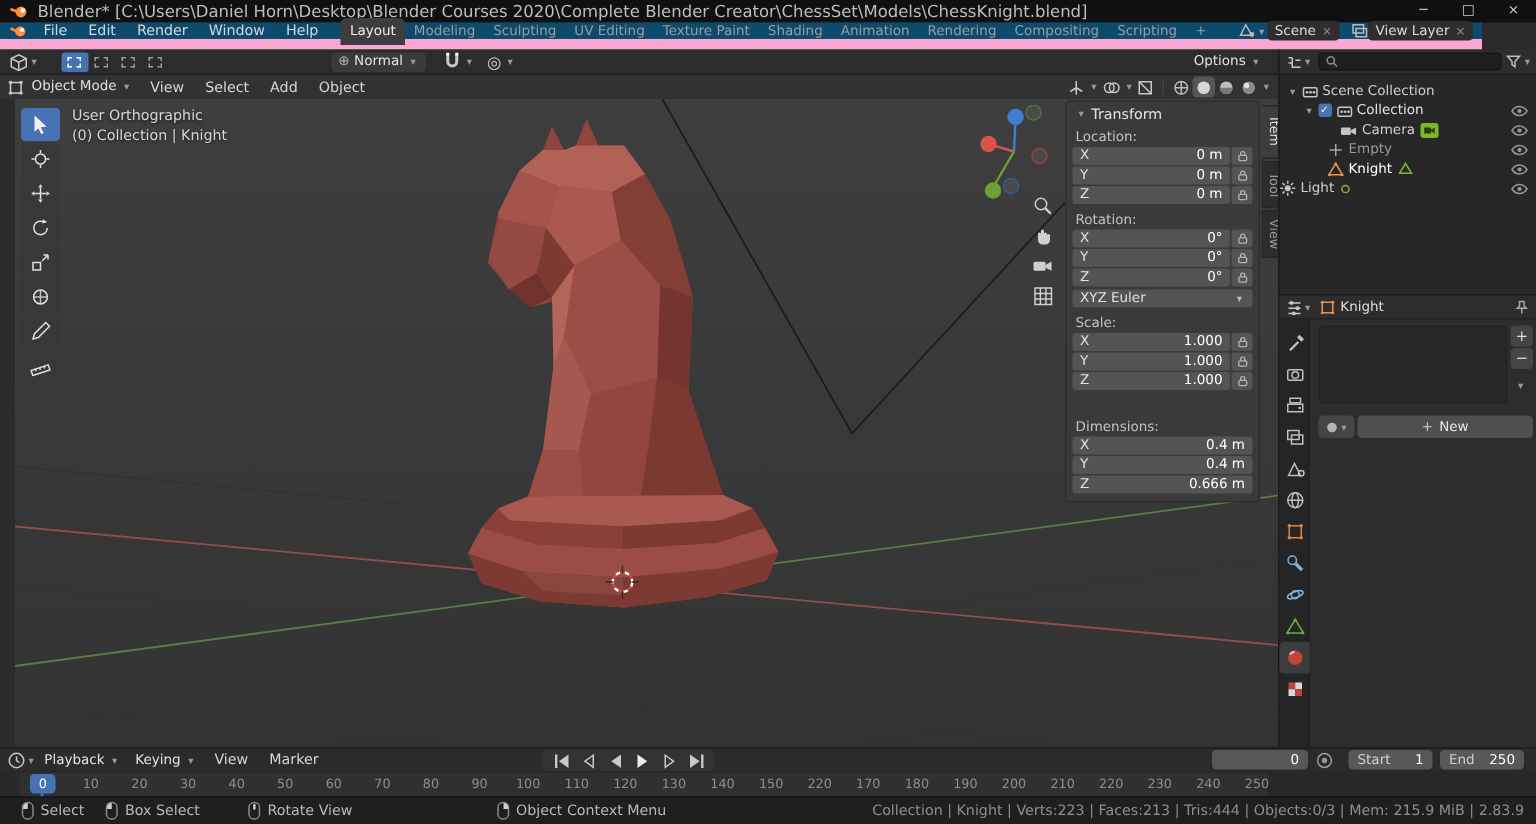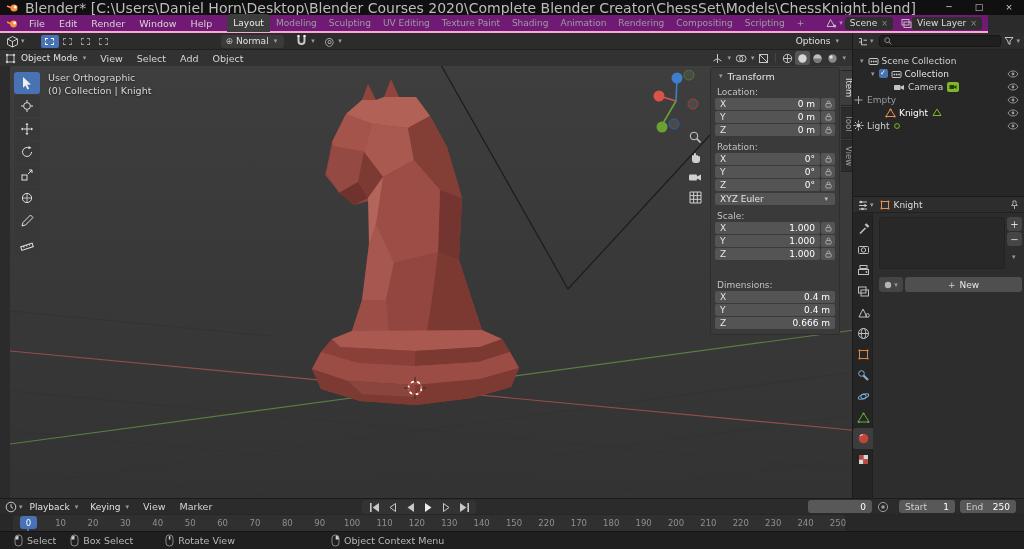--- a/index.html
+++ b/index.html
@@ -46,28 +46,28 @@
 <body>
 
 <div id="app">
 
   <div class="a fx" style="left:0;top:0;width:1024px;height:15px;background:#101010">
     <svg width="14" height="11" style="margin:0 5px 0 6px">
         <circle cx="8" cy="6" r="3.6" fill="#ff8d3c"></circle>
         <circle cx="9.2" cy="5" r="1.5" fill="#fff"></circle>
         <path d="M1 4 6 6" stroke="#ff8d3c" stroke-width="1.8"></path>
       </svg>
-    <span style="font-size:14px;color:#bdbdbd;white-space:nowrap">Blender* [C:\Users\Daniel Horn\Desktop\Blender Courses 2020\Complete Blender Creator\ChessSet\Models\ChessKnight.blend]</span>
+    <span style="font-size:11px;color:#bdbdbd;white-space:nowrap">Blender* [C:\Users\Daniel Horn\Desktop\Blender Courses 2020\Complete Blender Creator\ChessSet\Models\ChessKnight.blend]</span>
     <span style="margin-left:auto"></span>
     <span class="winbtn">─</span>
     <span class="winbtn">□</span>
     <span class="winbtn">×</span>
   </div>
 
-  <div class="a fx" style="left:0;top:15px;width:988px;height:18px;background:#701a75;border-bottom:2px solid #f9a8d4">
+  <div class="a fx" style="left:0;top:15px;width:988px;height:18px;background:#0c4a6e;border-bottom:7px solid #f9a8d4">
     <svg width="13" height="11" style="margin:0 3px 0 6px">
         <circle cx="7.5" cy="6" r="3.4" fill="#ff8d3c"></circle>
         <circle cx="8.6" cy="5" r="1.4" fill="#fff"></circle>
         <path d="M1 4 5.5 6" stroke="#ff8d3c" stroke-width="1.7"></path>
       </svg>
     <span class="menu">File</span>
     <span class="menu">Edit</span>
     <span class="menu">Render</span>
     <span class="menu">Window</span>
     <span class="menu">Help</span>
@@ -561,21 +561,21 @@
             <path d="M5 2.5 7.5 1v4L5 3.5z" fill="#2c3b10"></path>
           </svg>
         </span>
       <span class="eye">
           <svg width="12" height="8" viewBox="0 0 12 8">
             <path d="M1 4C2.5 1.6 4.2 1 6 1s3.5.6 5 3c-1.5 2.4-3.2 3-5 3S2.5 6.4 1 4z" fill="none" stroke="#999"></path>
             <circle cx="6" cy="4" r="1.4" fill="#999"></circle>
           </svg>
         </span>
     </div>
-    <div class="olrow" style="">
+    <div class="olrow" style="padding-left:32px">
       <svg width="11" height="10">
           <path d="M5.5 1v8M1.5 5h8" stroke="#a8a8a8"></path>
         </svg>
       <span class="nm" style="color:#9a9a9a">Empty</span>
       <span class="eye">
           <svg width="12" height="8" viewBox="0 0 12 8">
             <path d="M1 4C2.5 1.6 4.2 1 6 1s3.5.6 5 3c-1.5 2.4-3.2 3-5 3S2.5 6.4 1 4z" fill="none" stroke="#999"></path>
             <circle cx="6" cy="4" r="1.4" fill="#999"></circle>
           </svg>
         </span>
@@ -872,15 +872,16 @@
       <span>Rotate View</span>
     </div>
     <div class="hint" style="margin-left:96px">
       <svg width="9" height="13">
           <rect x="1" y="1" width="7" height="11" rx="3.2" fill="none" stroke="#8a8a8a"></rect>
           <path d="M4.7 1.4A3.1 3.1 0 0 1 7.8 4v1.4H4.7Z" fill="#cfcfcf"></path>
         </svg>
       <span>Object Context Menu</span>
     </div>
     <span style="flex:1"></span>
+    <span style="font-size:9.5px;color:#8e8e8e;margin-right:8px;white-space:nowrap">Collection | Knight | Verts:223 | Faces:213 | Tris:444 | Objects:0/3 | Mem: 215.9 MiB | 2.83.9</span>
   </div>
 
 </div>
 
 </body></html>

